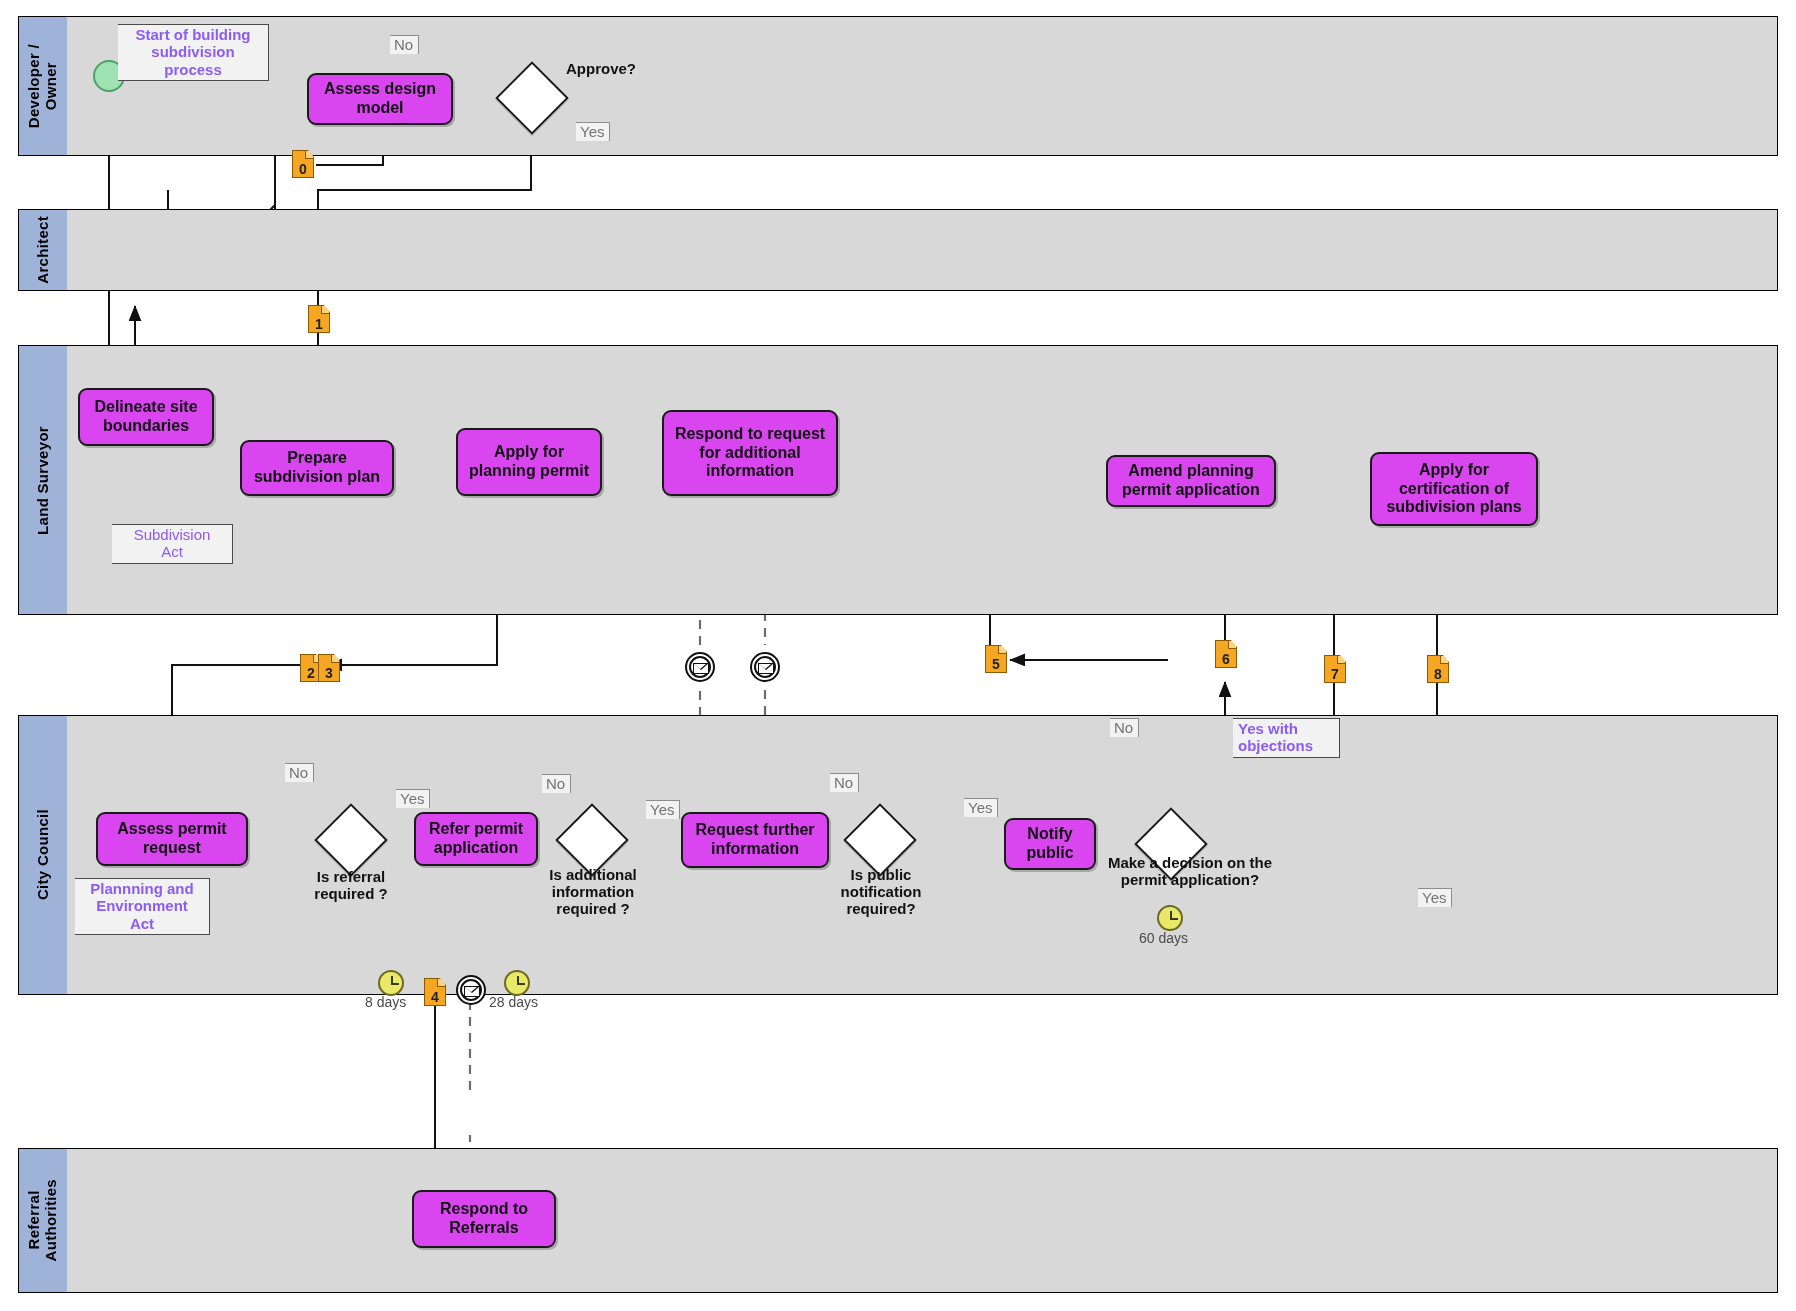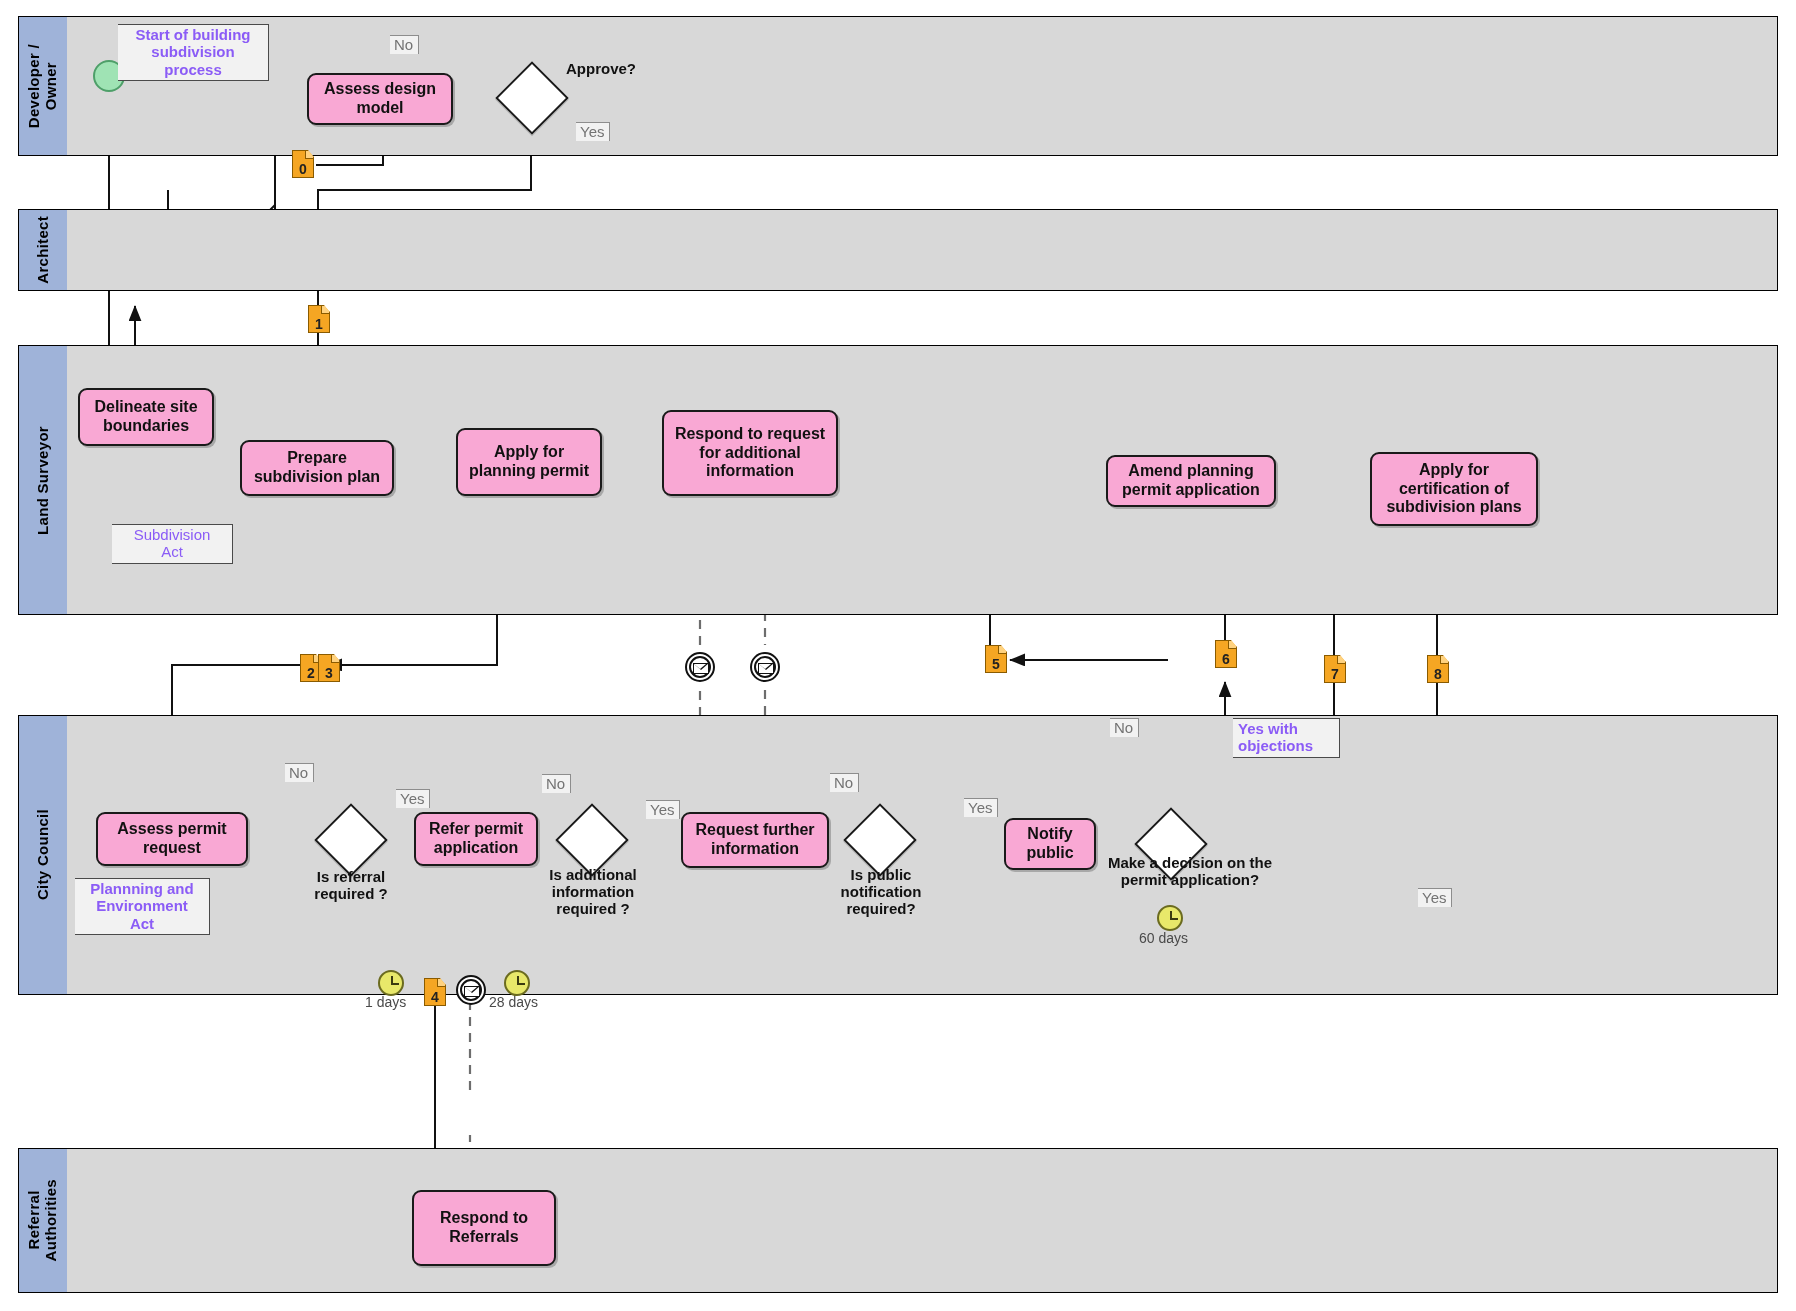--- a/index.html
+++ b/index.html
@@ -10,21 +10,21 @@
   
   .lane{position:absolute;box-sizing:border-box;border:1px solid #000;background:#d8d8d8;}
   .lane-head{position:absolute;left:0;top:0;bottom:0;width:48px;background:#9fb3d9;
              border-right:1px solid #000;display:flex;align-items:center;justify-content:center;}
   .lane-head span{writing-mode:vertical-rl;transform:rotate(180deg);
                   font-size:15px;font-weight:bold;color:#000;text-align:center;line-height:1.12;
                   letter-spacing:.3px;}
   .lane-body{position:absolute;left:48px;right:0;top:0;bottom:0;background:#d8d8d8;}
 
   
-  .task{position:absolute;box-sizing:border-box;background:#f9a8d4;border:2px solid #1a1a1a;
+  .task{position:absolute;box-sizing:border-box;background:#d946ef;border:2px solid #1a1a1a;
         border-radius:9px;display:flex;align-items:center;justify-content:center;text-align:center;
         font-size:16px;font-weight:bold;color:#111;line-height:1.16;padding:2px 5px;
         box-shadow:2px 2px 0 rgba(90,90,90,.38);}
 
   
   .gw{position:absolute;}
   .gw .dia{width:100%;height:100%;background:#fff;border:2px solid #1a1a1a;
            transform:rotate(45deg);box-sizing:border-box;box-shadow:1px 1px 0 rgba(90,90,90,.3);}
   .gwlabel{position:absolute;font-size:15px;font-weight:bold;color:#111;text-align:center;
            line-height:1.14;white-space:pre-line;}
@@ -377,31 +377,31 @@
   <div class="flab" style="left:1110px;top:718px;">No</div>
   <div class="anno plain" style="left: 1233px; top: 718px; width: 96px; text-align: left; font-weight: bold; background: rgb(242, 242, 242); white-space: pre-line;">Yes with
 objections</div>
   <div class="flab" style="left:1418px;top:888px;">Yes</div>
 
   <div class="timer" style="left:1157px;top:905px;"></div>
   <div class="timerlab" style="left:1139px;top:930px;">60 days</div>
 
 
   <div class="timer" style="left:378px;top:970px;"></div>
-  <div class="timerlab" style="left:365px;top:994px;">1 days</div>
+  <div class="timerlab" style="left:365px;top:994px;">8 days</div>
 
   <div class="doc" style="left:424px;top:978px;">
     <div class="fold"></div>
     <span>4</span>
   </div>
 
   <div class="msgev" style="left:456px;top:975px;">
     <div class="ring"></div>
     <div class="env"></div>
   </div>
 
   <div class="timer" style="left:504px;top:970px;"></div>
   <div class="timerlab" style="left:489px;top:994px;">28 days</div>
 
-  <div class="task" style="left: 412px; top: 1190px; width: 144px; height: 76px; white-space: pre-line;">Respond to
+  <div class="task" style="left: 412px; top: 1190px; width: 144px; height: 58px; white-space: pre-line;">Respond to
 Referrals</div>
 
 </div>
 
 </body></html>

